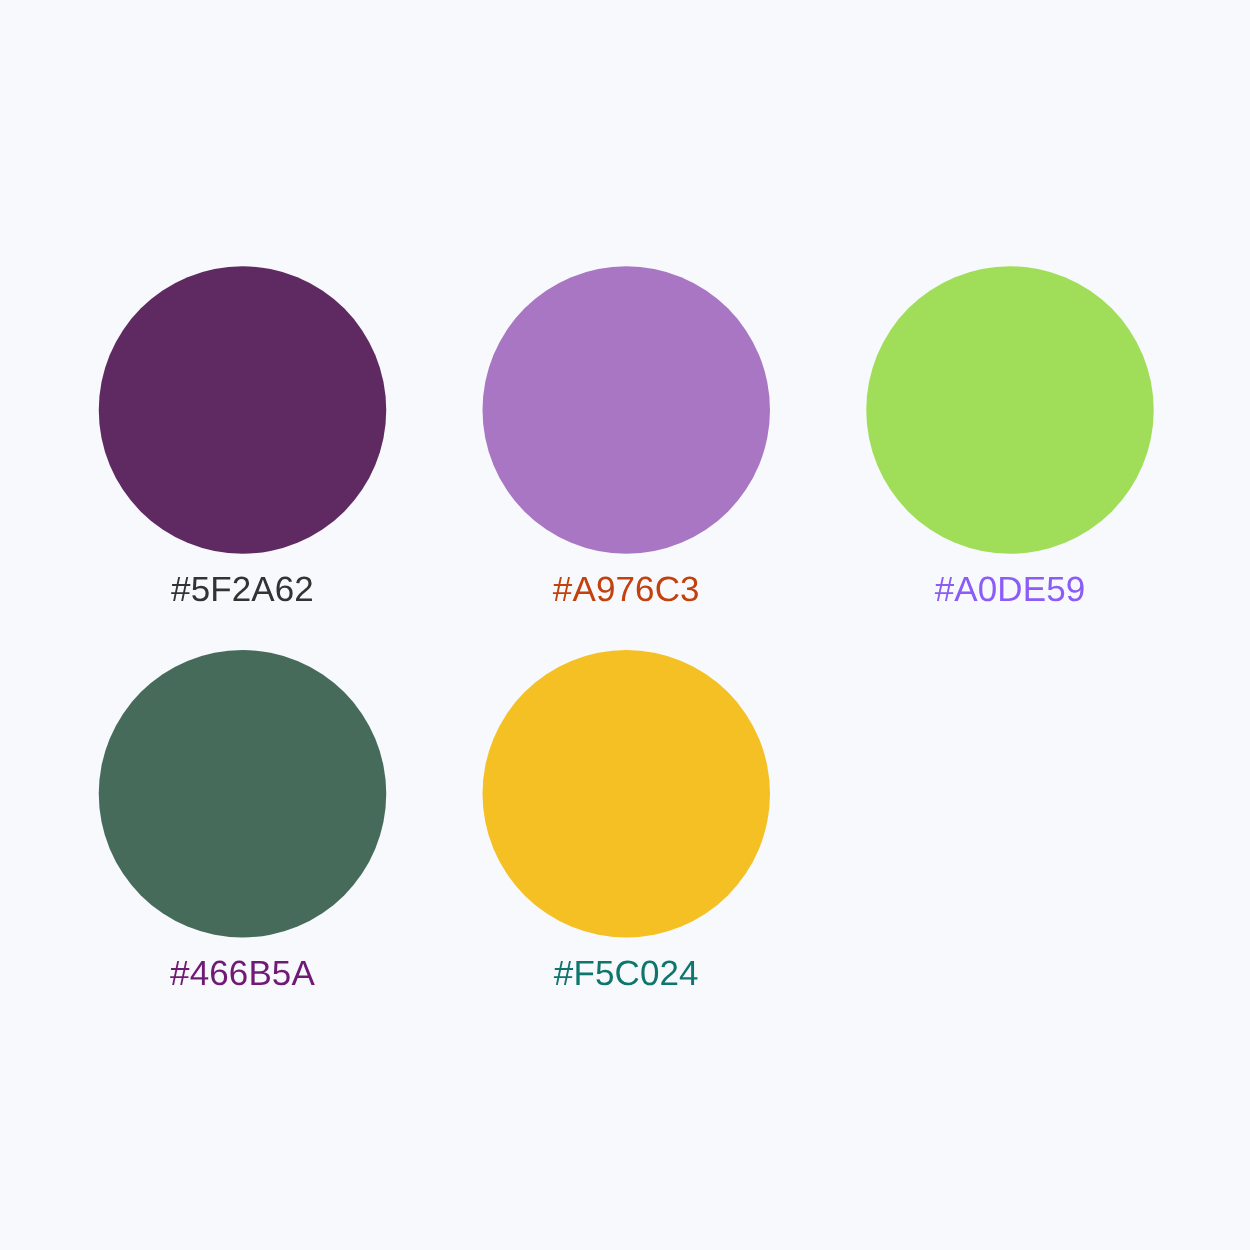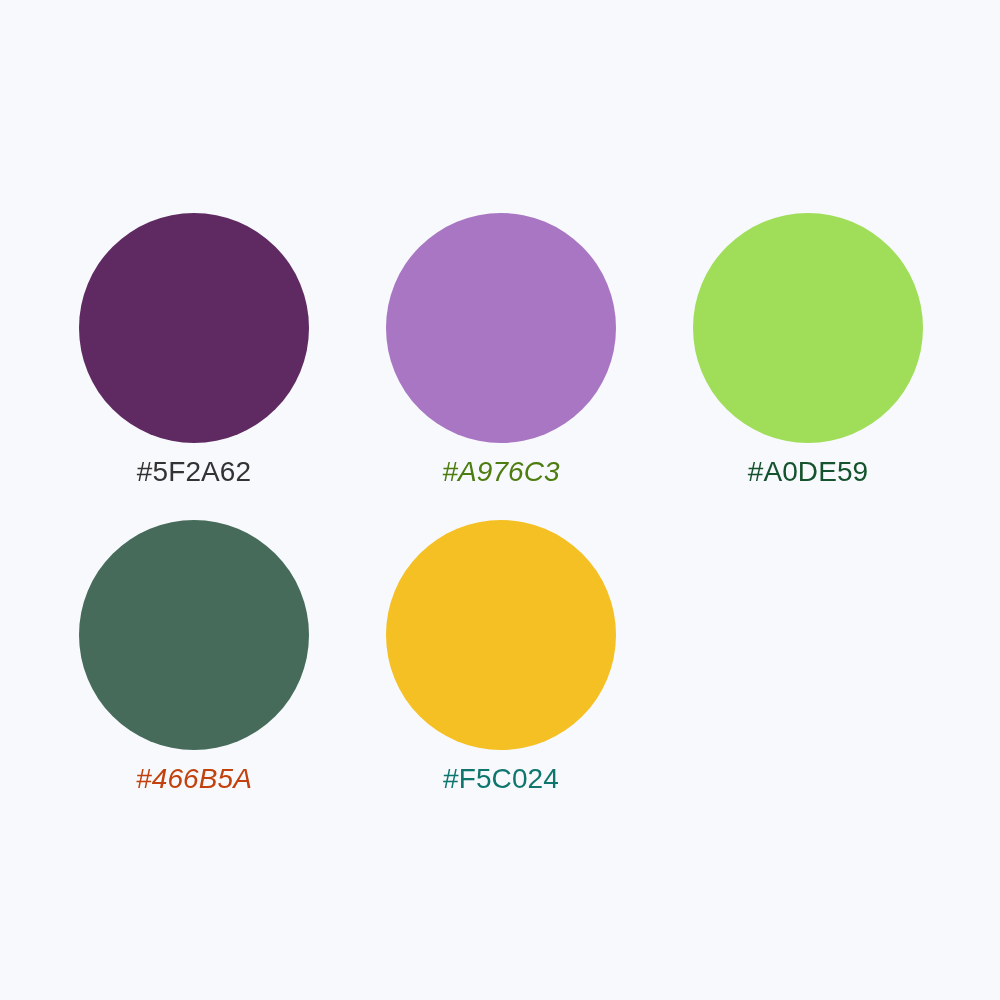--- a/index.html
+++ b/index.html
@@ -65,31 +65,31 @@
 <div id="palette">
   <div class="swatch-grid">
 
     <div class="swatch-cell">
       <div class="swatch-dot" style="background-color: rgb(95, 42, 98);"></div>
       <div class="swatch-label" style="color: rgb(51, 51, 51);">#5F2A62</div>
     </div>
 
     <div class="swatch-cell">
       <div class="swatch-dot" style="background-color: rgb(169, 118, 195);"></div>
-      <div class="swatch-label" style="color: #4d7c0f; font-style: italic;">#A976C3</div>
+      <div class="swatch-label" style="color: #c2410c;">#A976C3</div>
     </div>
 
     <div class="swatch-cell">
       <div class="swatch-dot" style="background-color: rgb(160, 222, 89);"></div>
-      <div class="swatch-label" style="color: #14532d;">#A0DE59</div>
+      <div class="swatch-label" style="color: #8b5cf6;">#A0DE59</div>
     </div>
 
     <div class="swatch-cell">
       <div class="swatch-dot" style="background-color: rgb(70, 107, 90);"></div>
-      <div class="swatch-label" style="color: #c2410c; font-style: italic;">#466B5A</div>
+      <div class="swatch-label" style="color: #701a75;">#466B5A</div>
     </div>
 
     <div class="swatch-cell">
       <div class="swatch-dot" style="background-color: rgb(245, 192, 36);"></div>
       <div class="swatch-label" style="color: #0f766e;">#F5C024</div>
     </div>
 
     <div class="swatch-cell is-empty">
       
       

